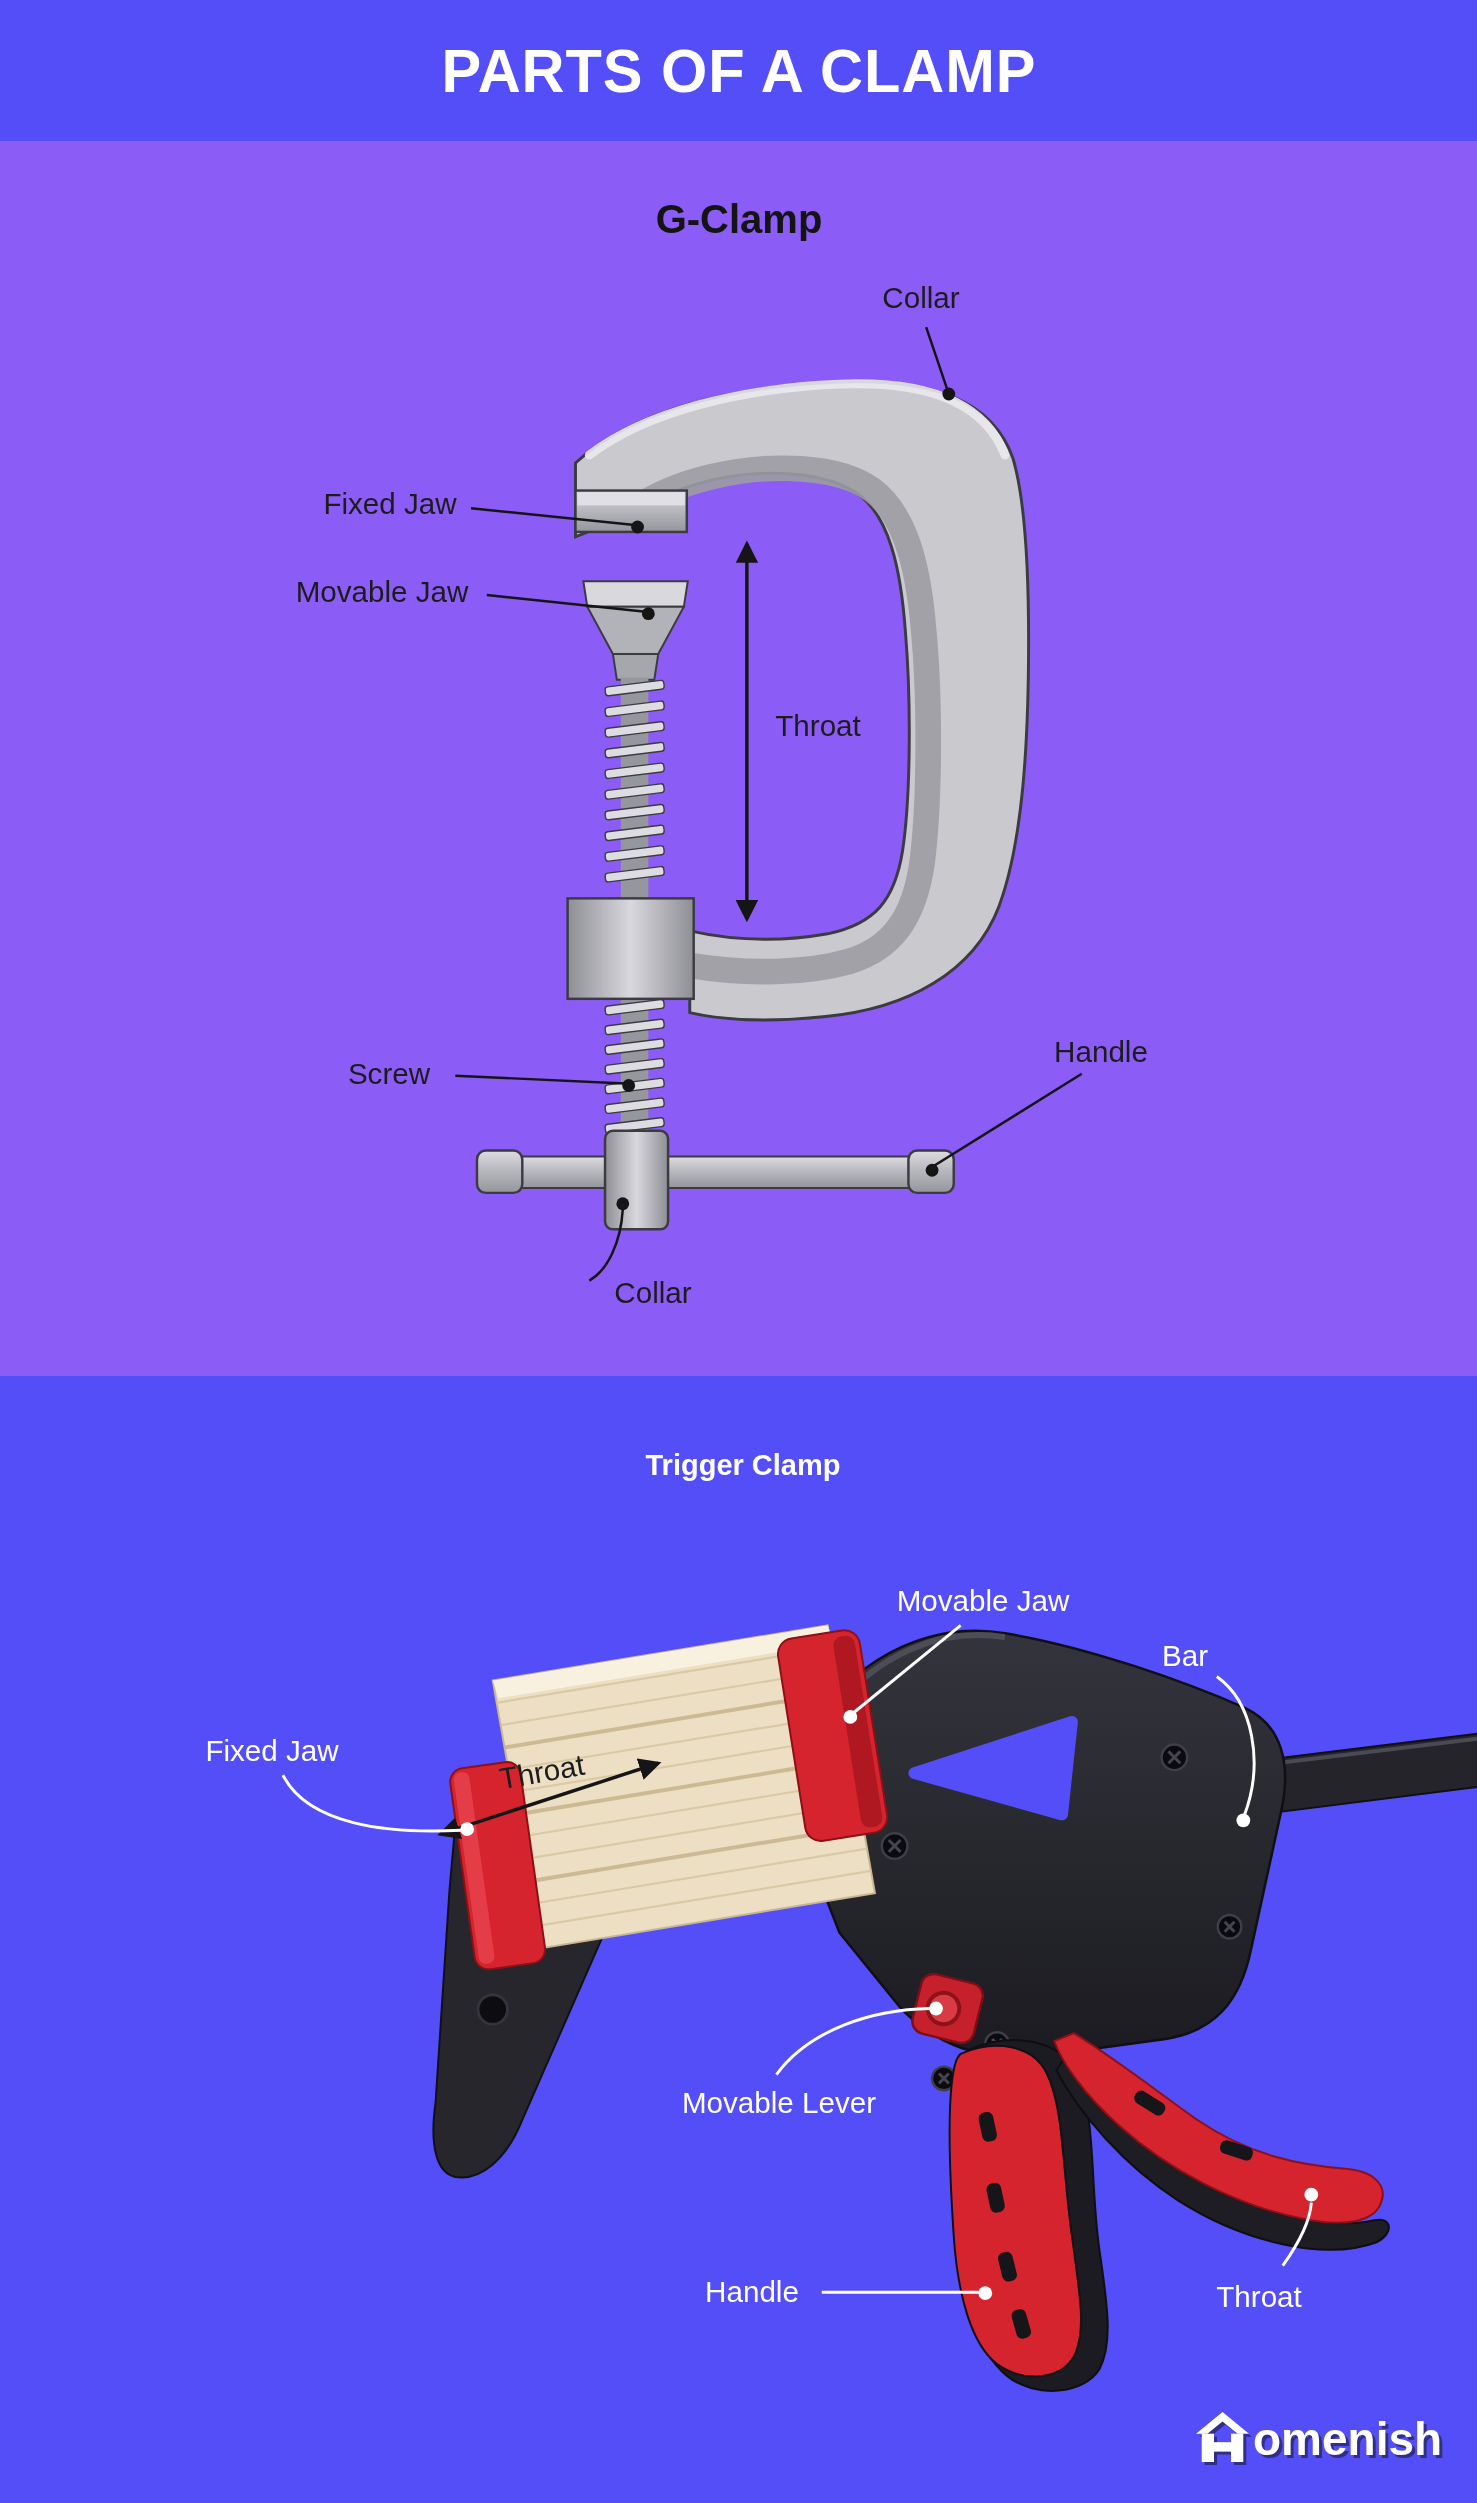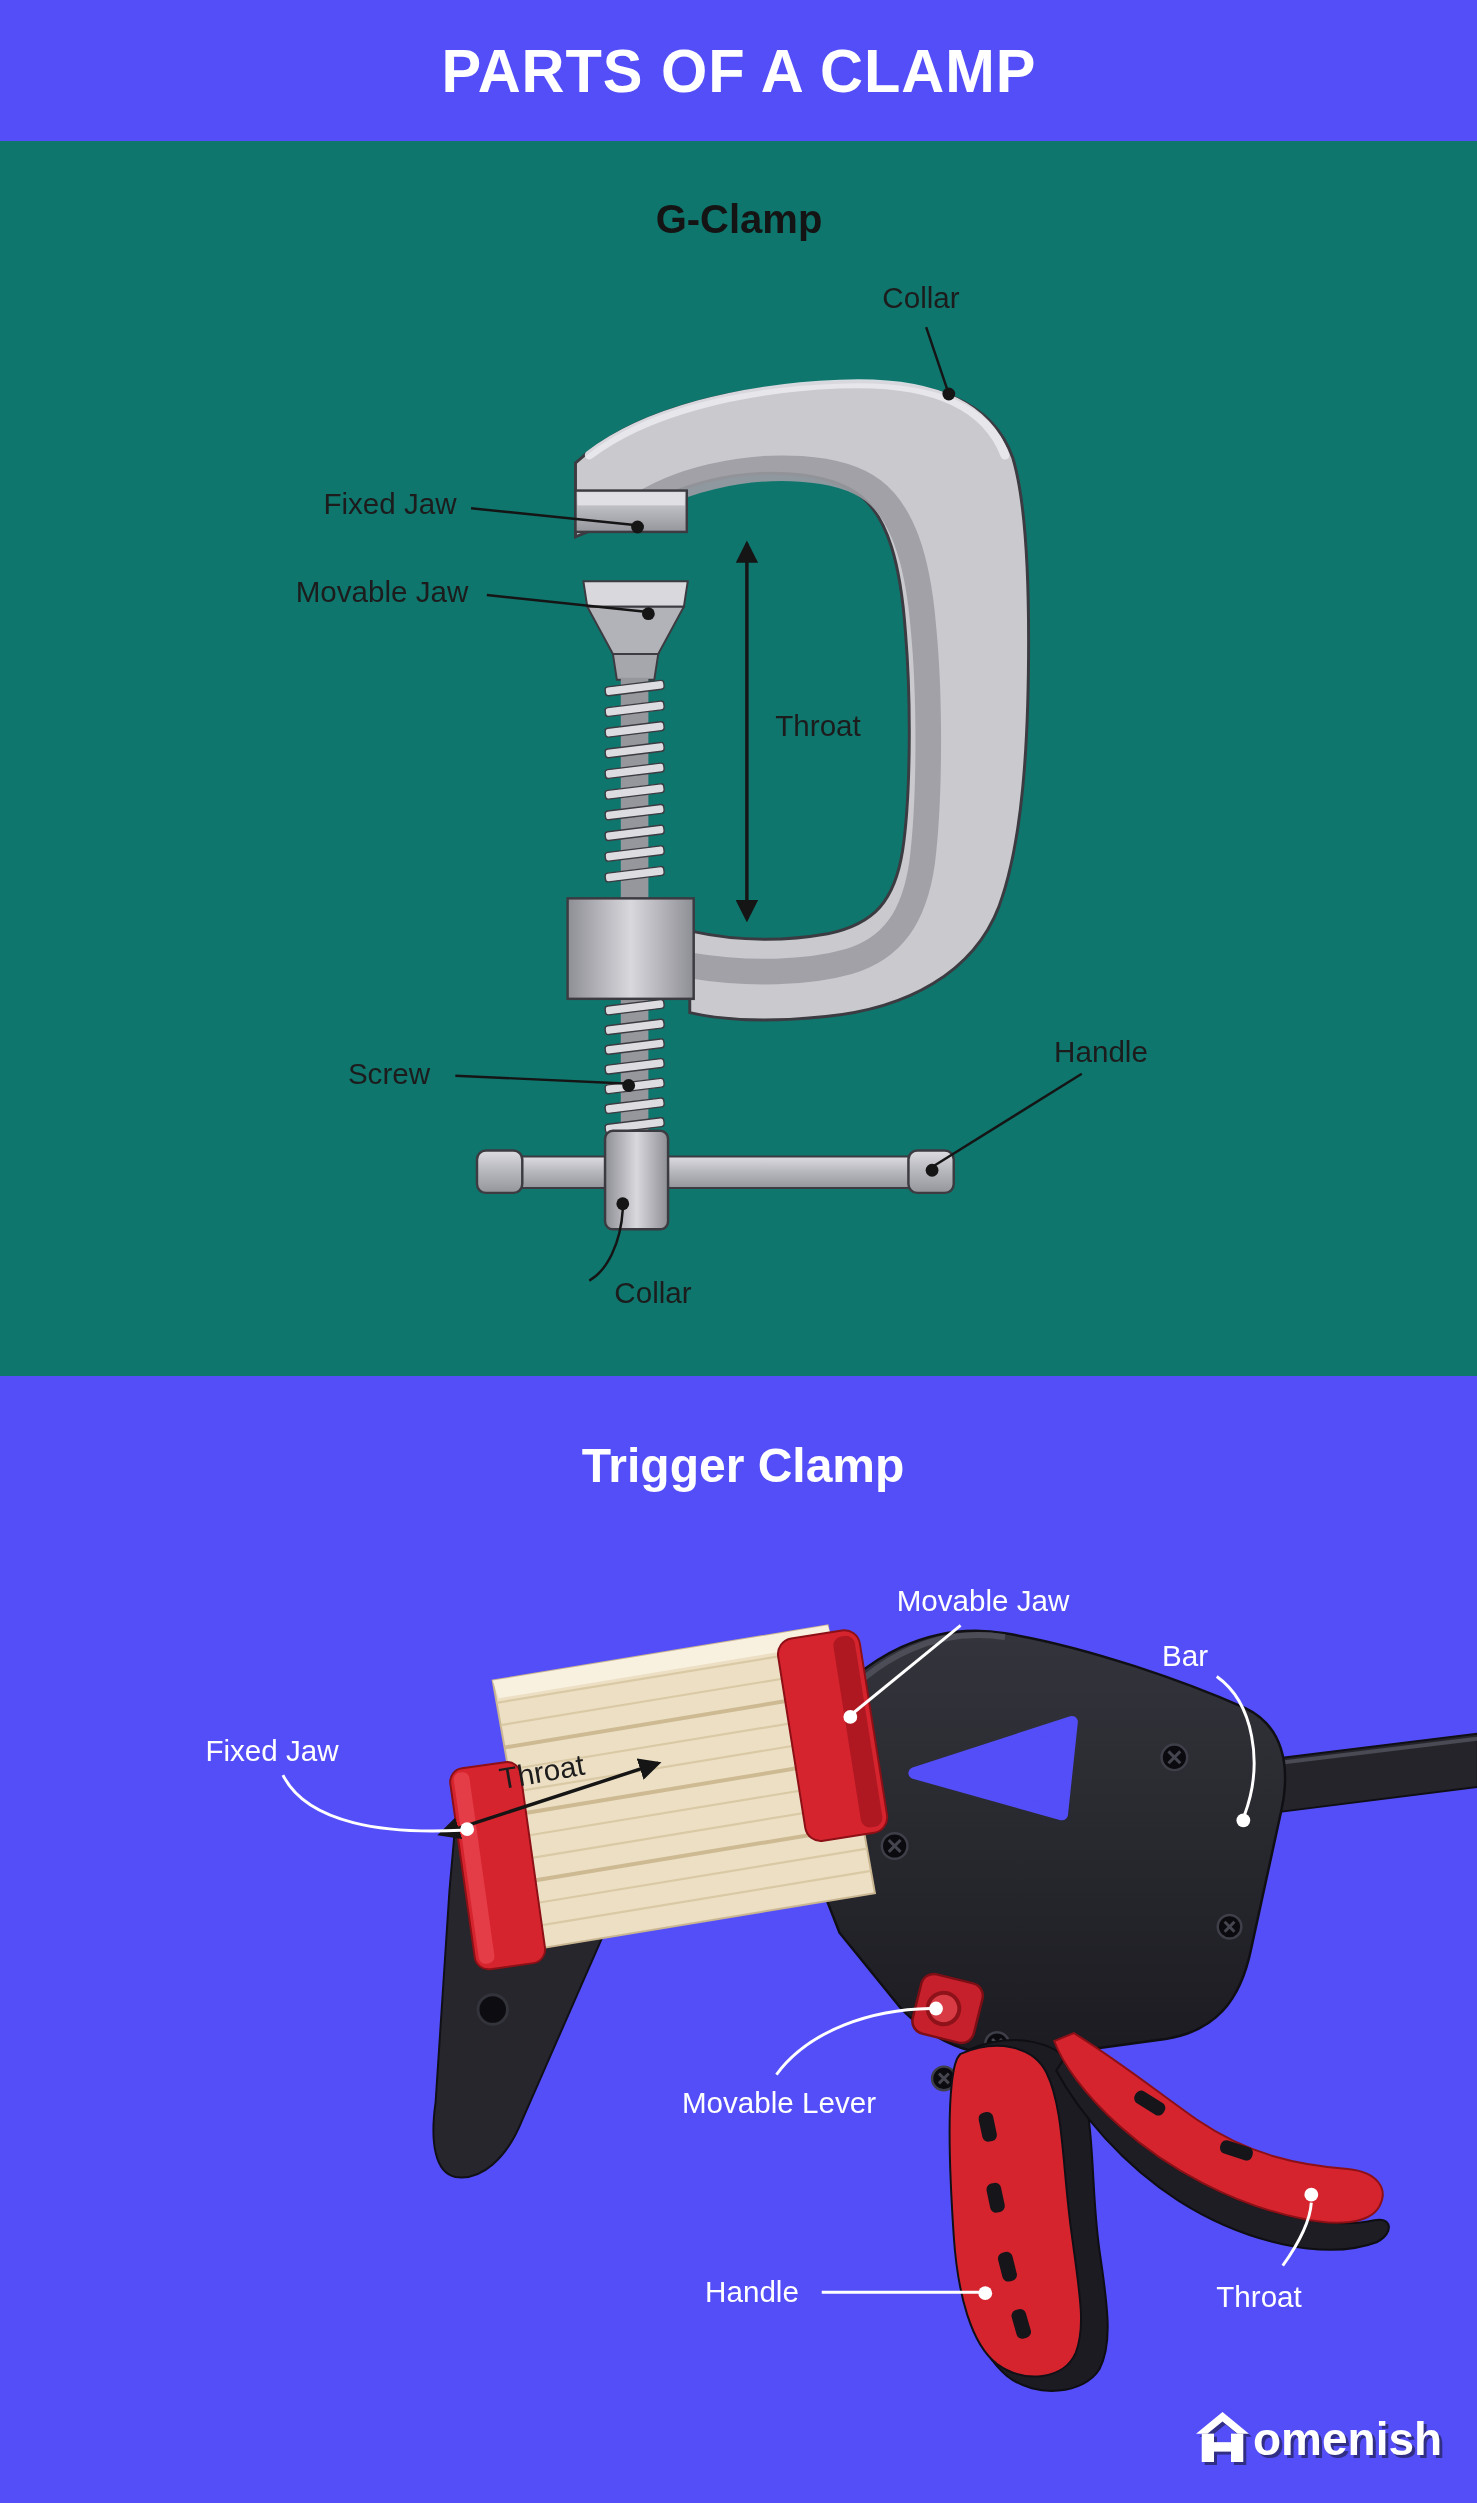--- a/index.html
+++ b/index.html
@@ -1,25 +1,25 @@
 <!DOCTYPE html>
 <html><head>
 <meta charset="utf-8">
 <style>
   html,body{margin:0;padding:0;background:#e8e8ea;}
-  .poster{position:relative;width:1478px;height:2503px;margin:0 auto;background:#0f766e;
+  .poster{position:relative;width:1478px;height:2503px;margin:0 auto;background:#8b5cf6;
           font-family:"Liberation Sans",sans-serif;overflow:hidden;}
   .band{position:absolute;left:0;width:100%;}
   .header-band{top:0;height:141px;background:#544ef8;display:flex;align-items:center;justify-content:center;}
   .header-title{color:#fff;font-size:62px;font-weight:bold;letter-spacing:1px;transform:scaleX(.96);white-space:nowrap;}
   .bottom-band{top:1376px;height:1127px;background:#544ef8;}
   .overlay{position:absolute;left:0;top:0;width:1478px;height:2503px;}
   .section-title{position:absolute;transform:translate(-50%,-50%);font-weight:bold;white-space:nowrap;}
   .g-title{left:739px;top:219px;font-size:40px;color:#141414;}
-  .t-title{left:743px;top:1465px;font-size:48px;color:#ffffff;}
+  .t-title{left:743px;top:1465px;font-size:29px;color:#ffffff;}
   .lbl{position:absolute;transform:translate(-50%,-50%);font-size:29.6px;white-space:nowrap;}
   .dark{color:#1c1c1c;}
   .light{color:#ffffff;}
   .rot{transform:translate(-50%,-50%) rotate(-10deg);}
   .logo{position:absolute;left:1194px;top:2411px;display:flex;align-items:flex-end;
         filter:drop-shadow(3px 3px 0 rgba(20,20,40,.55));justify-content:space-between;}
   .logo-word{color:#fff;font-size:46px;font-weight:bold;letter-spacing:0px;line-height:1;}
   .logo-house{margin-right:2px;}
 </style>
 </head>

